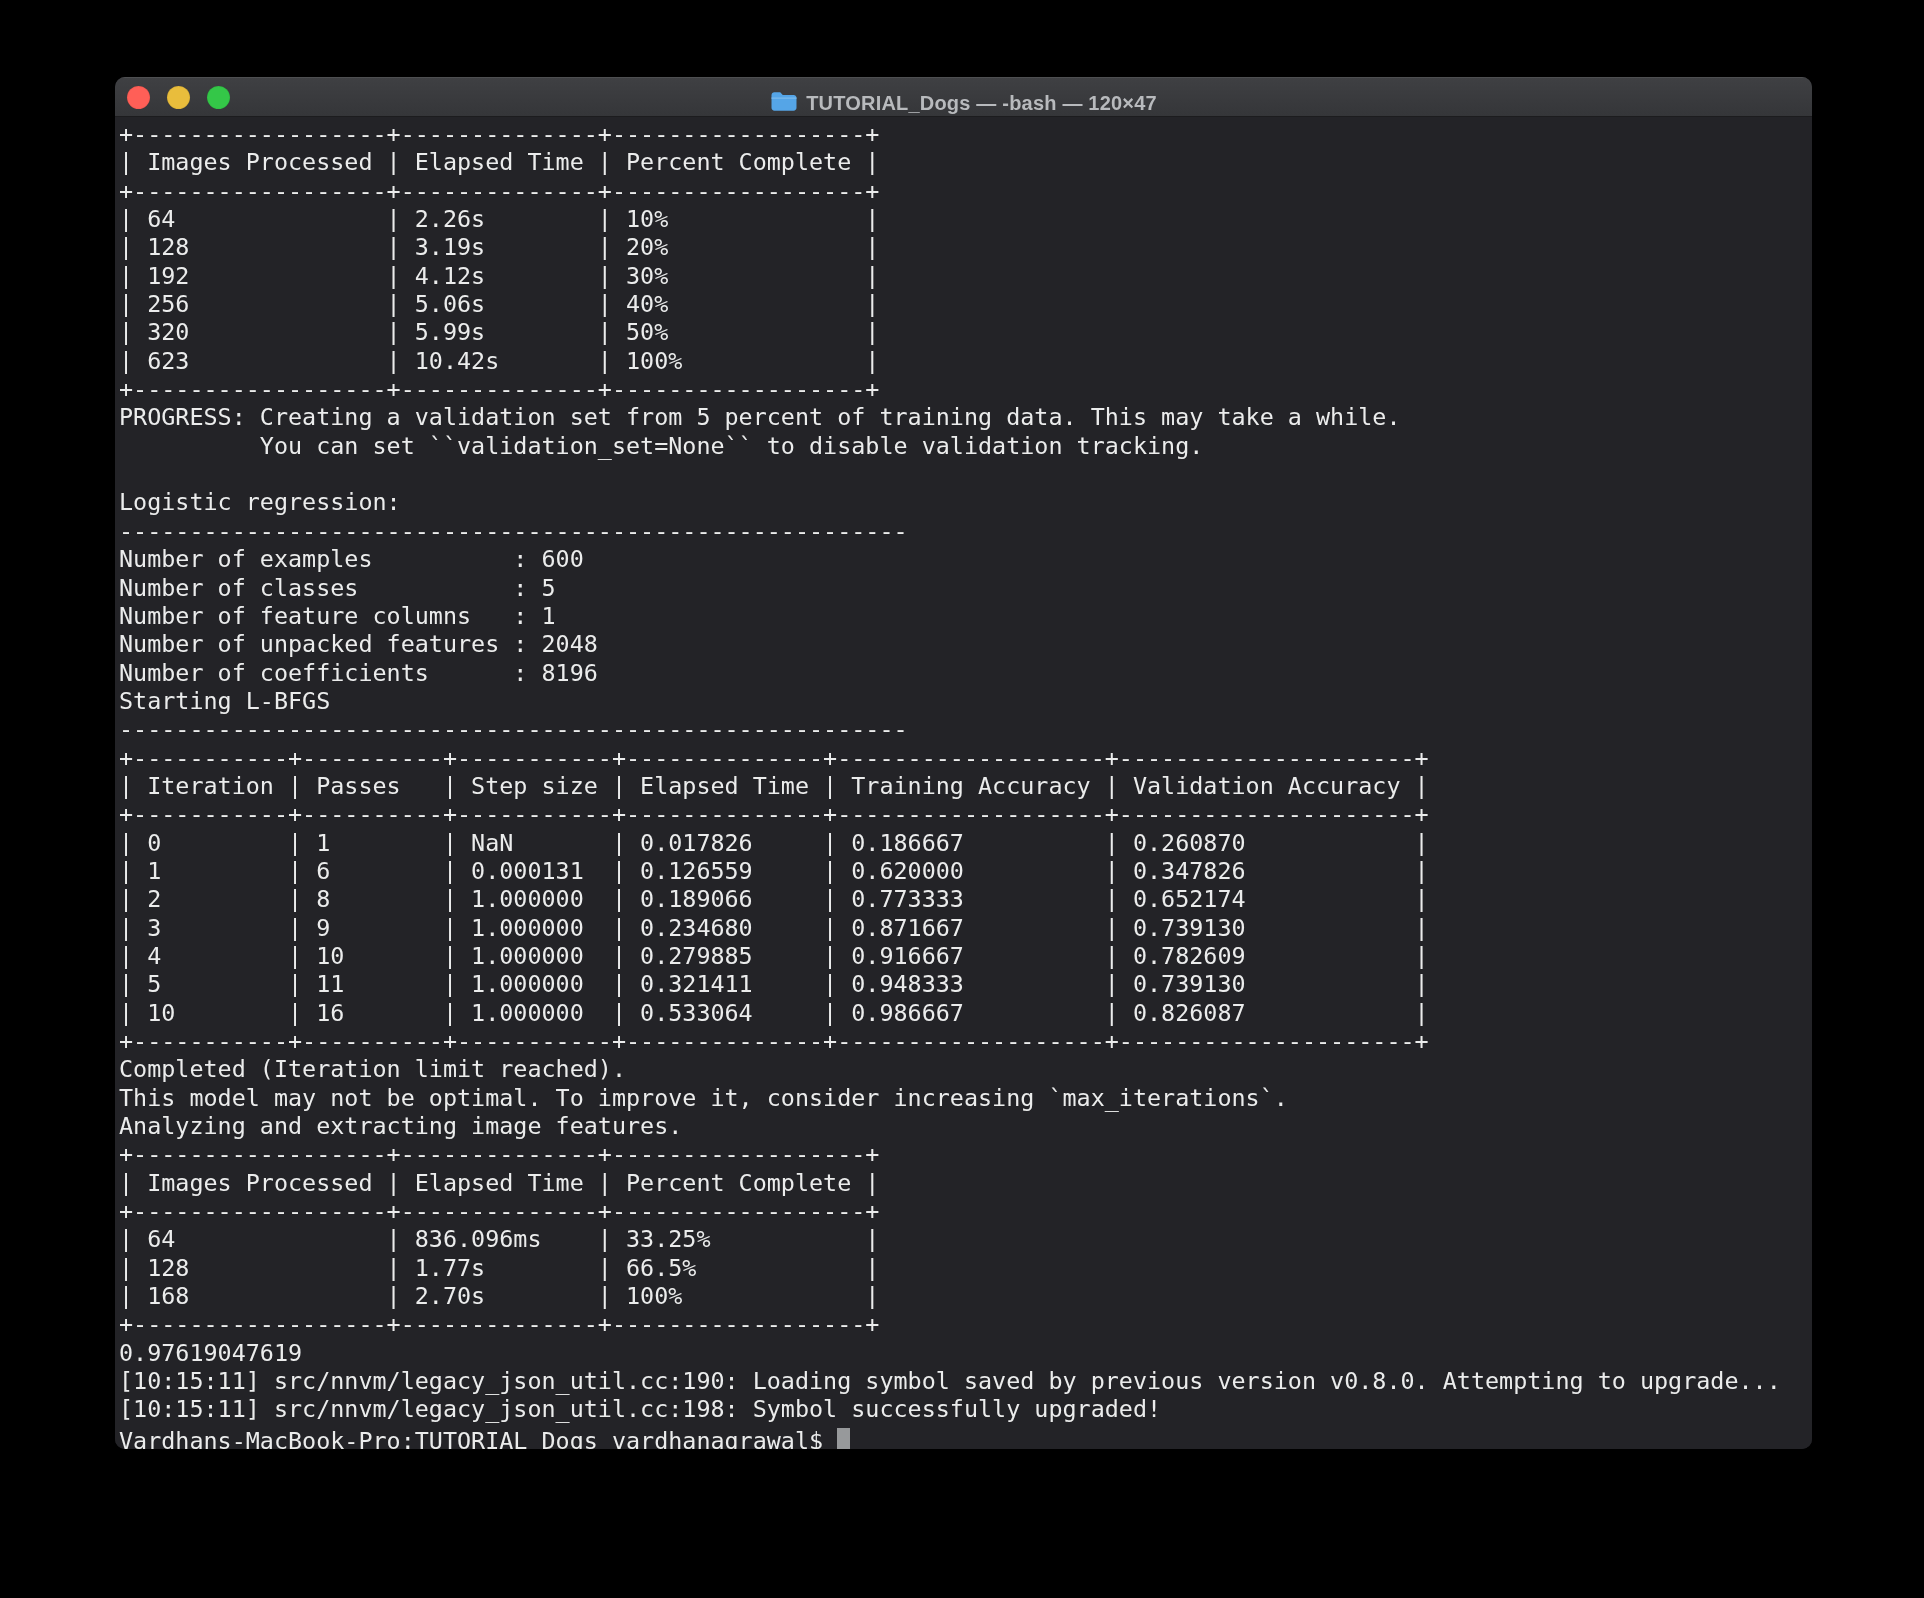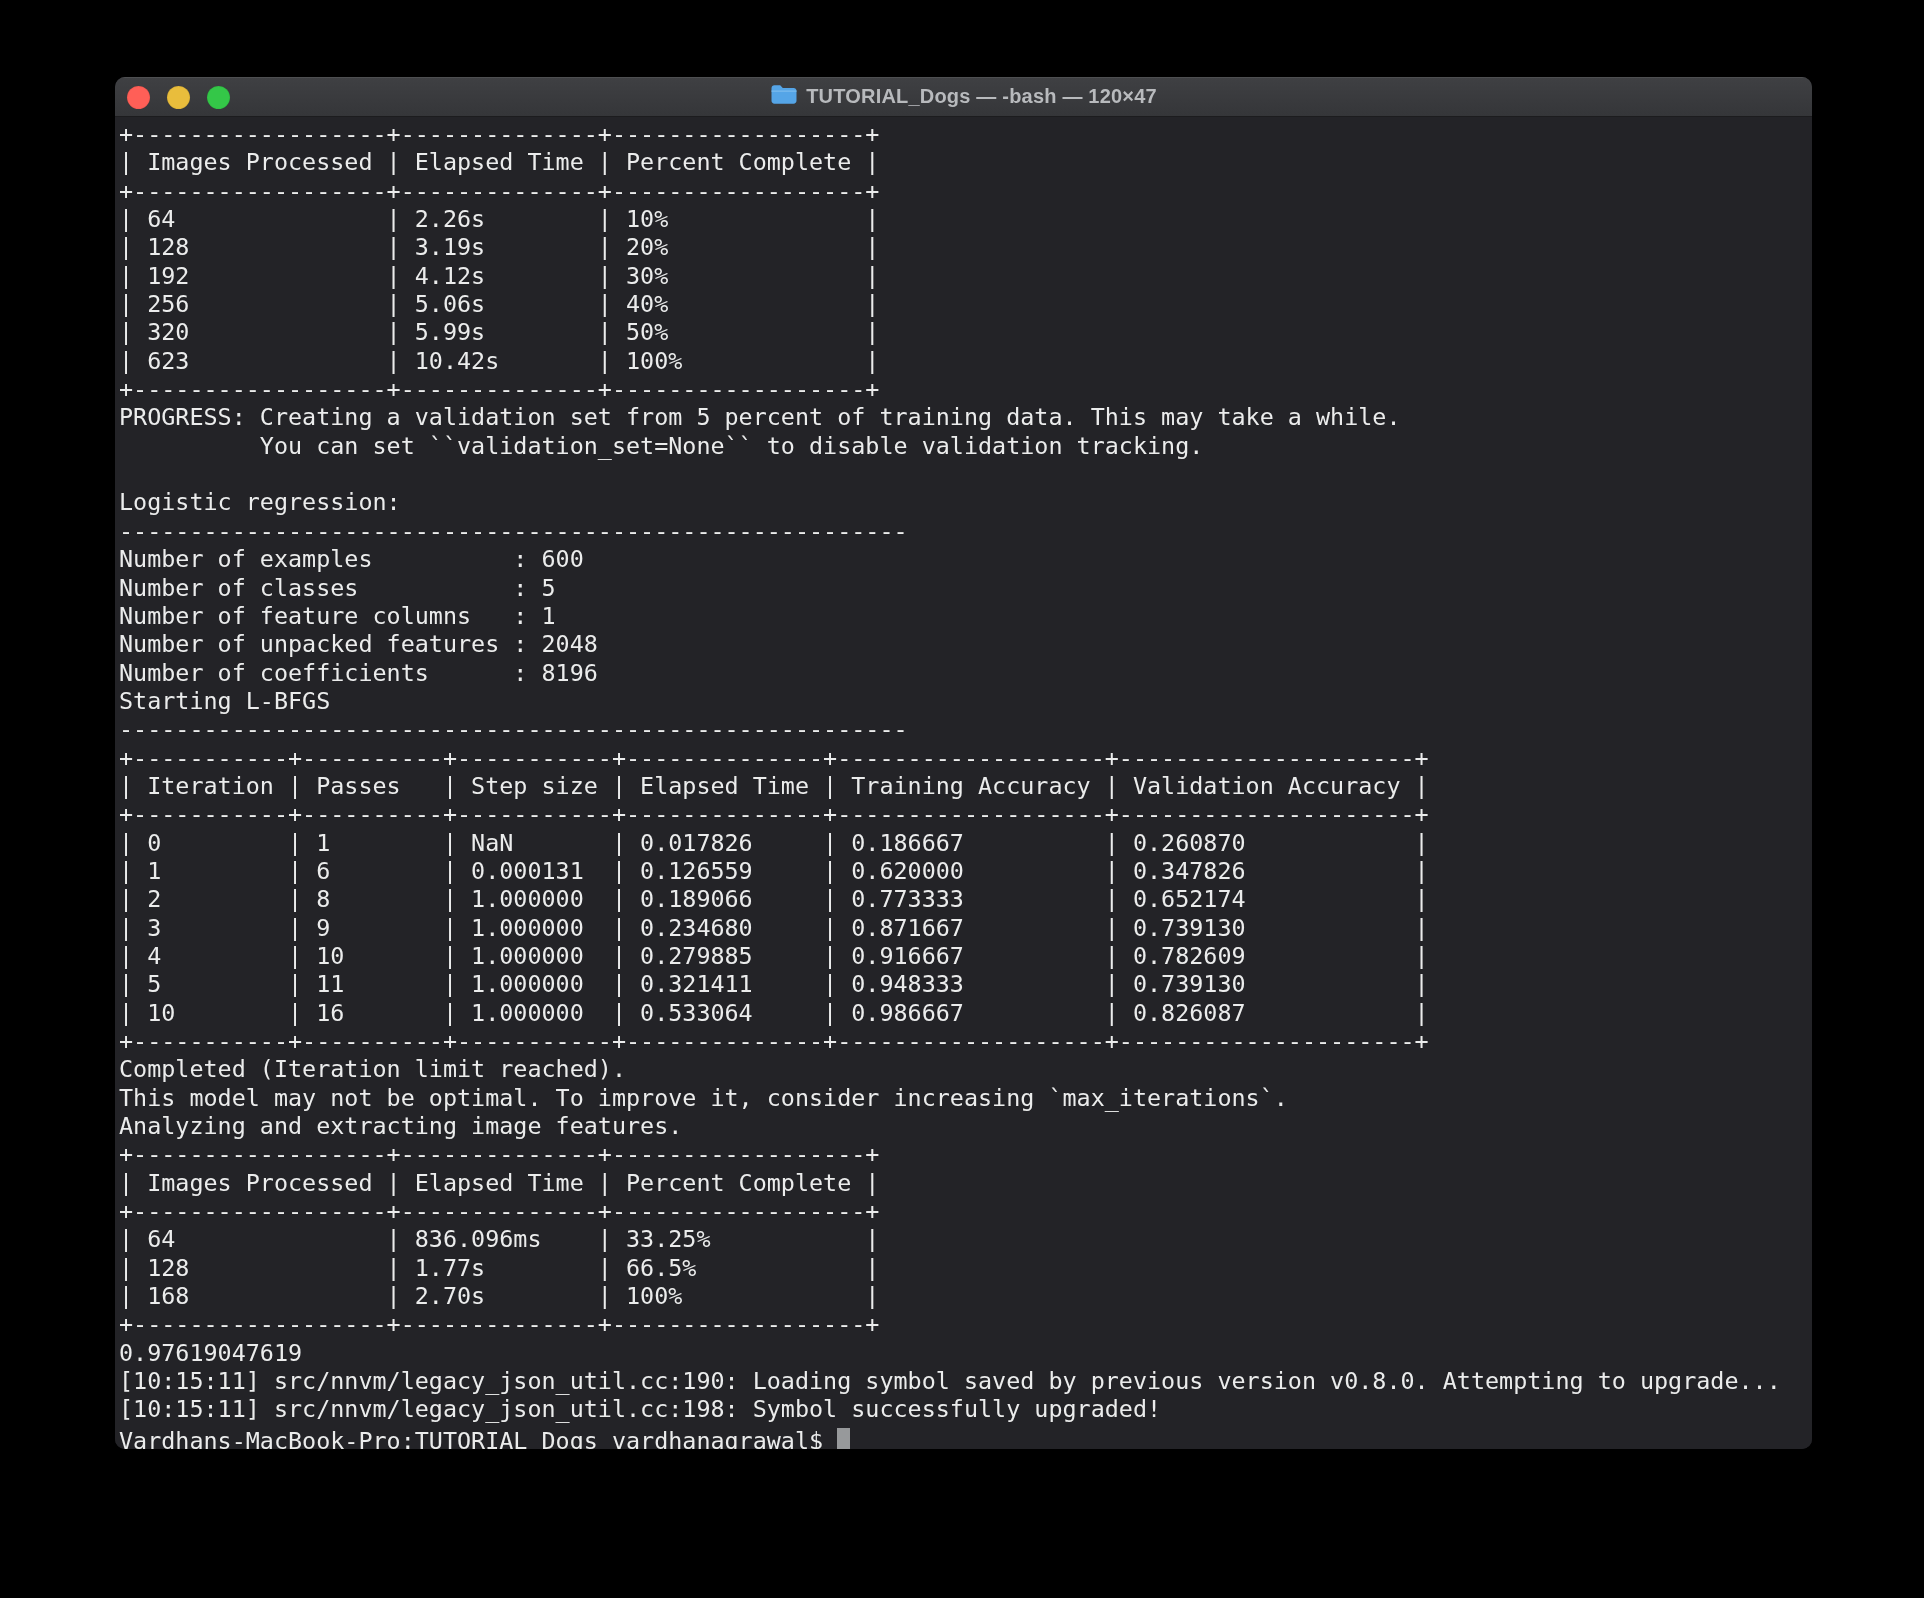--- a/index.html
+++ b/index.html
@@ -30,21 +30,21 @@
     flex-direction: column;
   }
   .title-bar {
     height: 39px;
     flex: 0 0 39px;
     background: linear-gradient(#3f4043, #353639);
     border-bottom: 1px solid #1c1c1e;
     box-shadow: inset 0 1px 0 rgba(255,255,255,0.08);
     position: relative;
     display: flex;
-    align-items: center;
+    align-items: flex-end;
     justify-content: center;
   }
   .traffic-lights {
     position: absolute;
     left: 12px;
     top: 9px;
     display: flex;
     gap: 17px;
   }
   .traffic-light {

